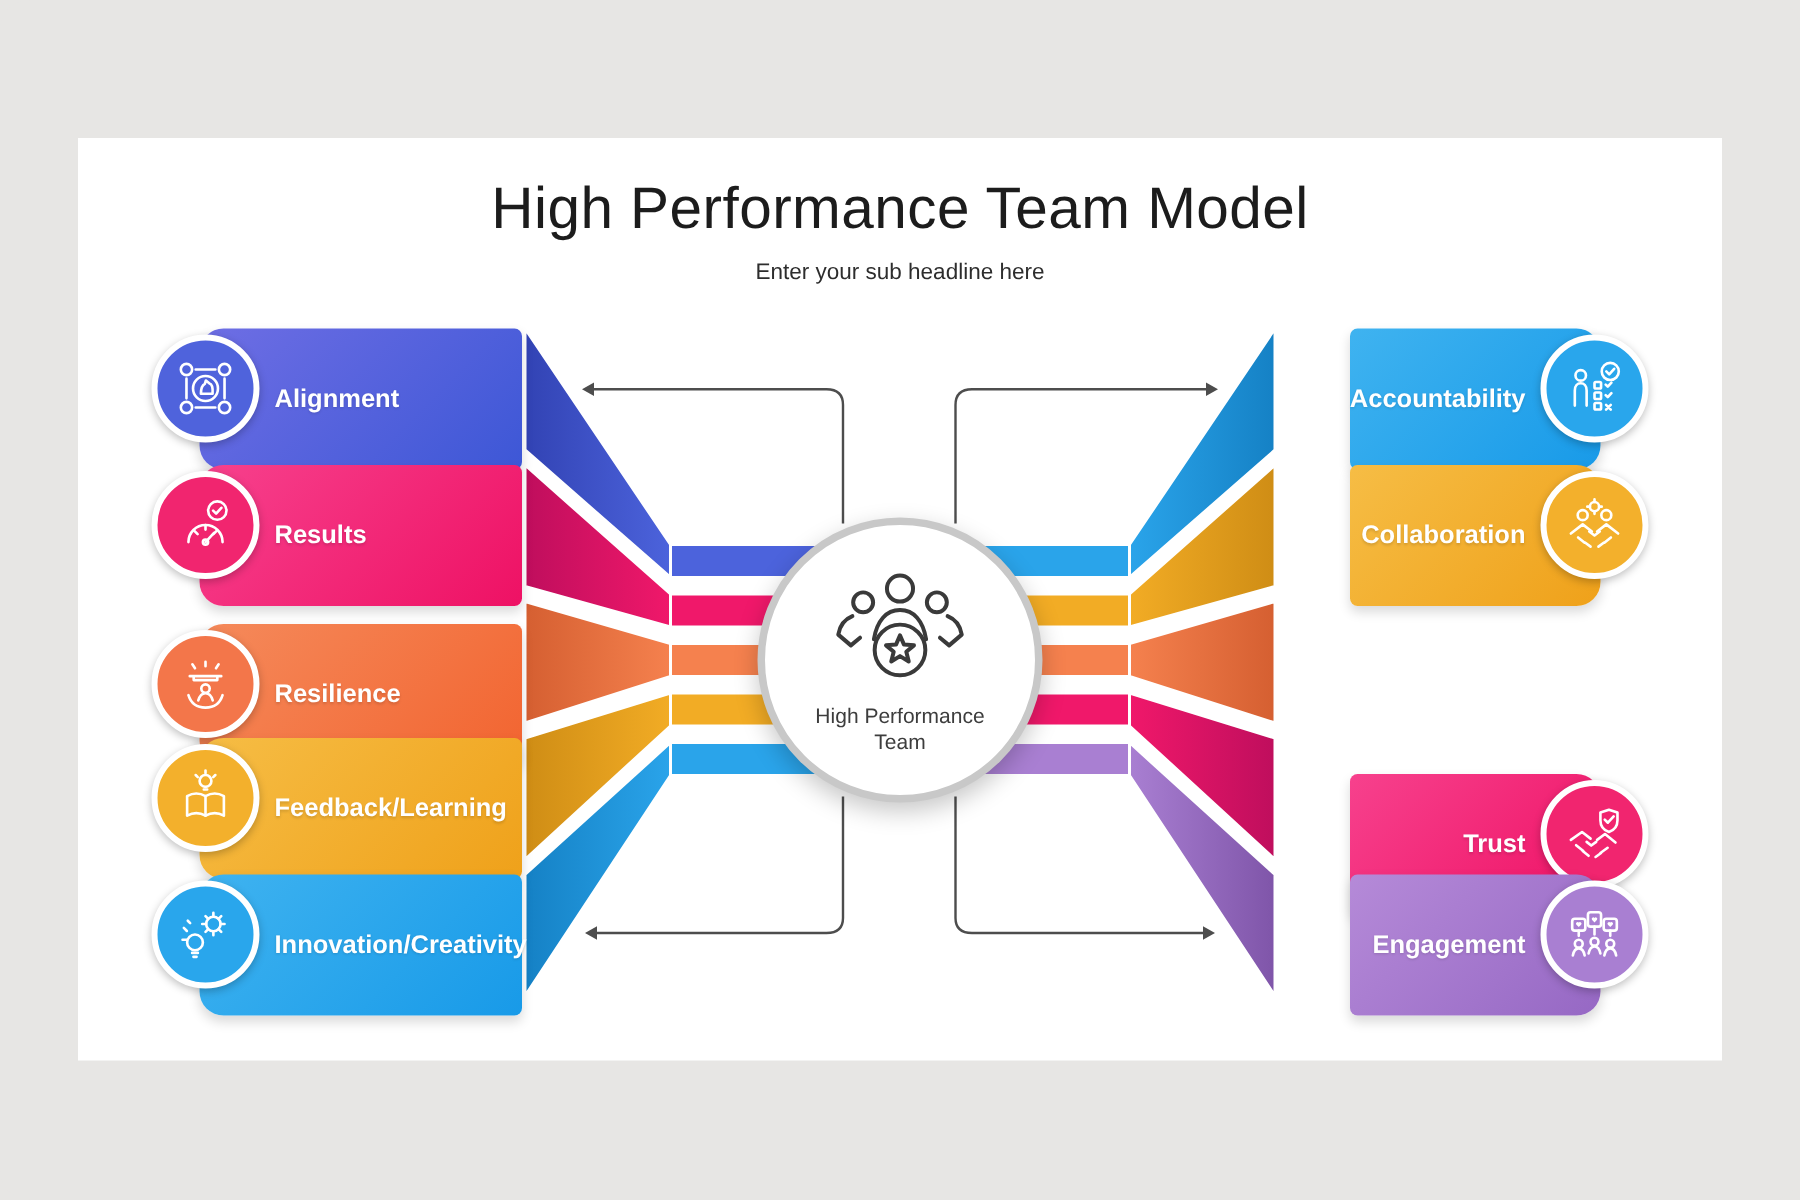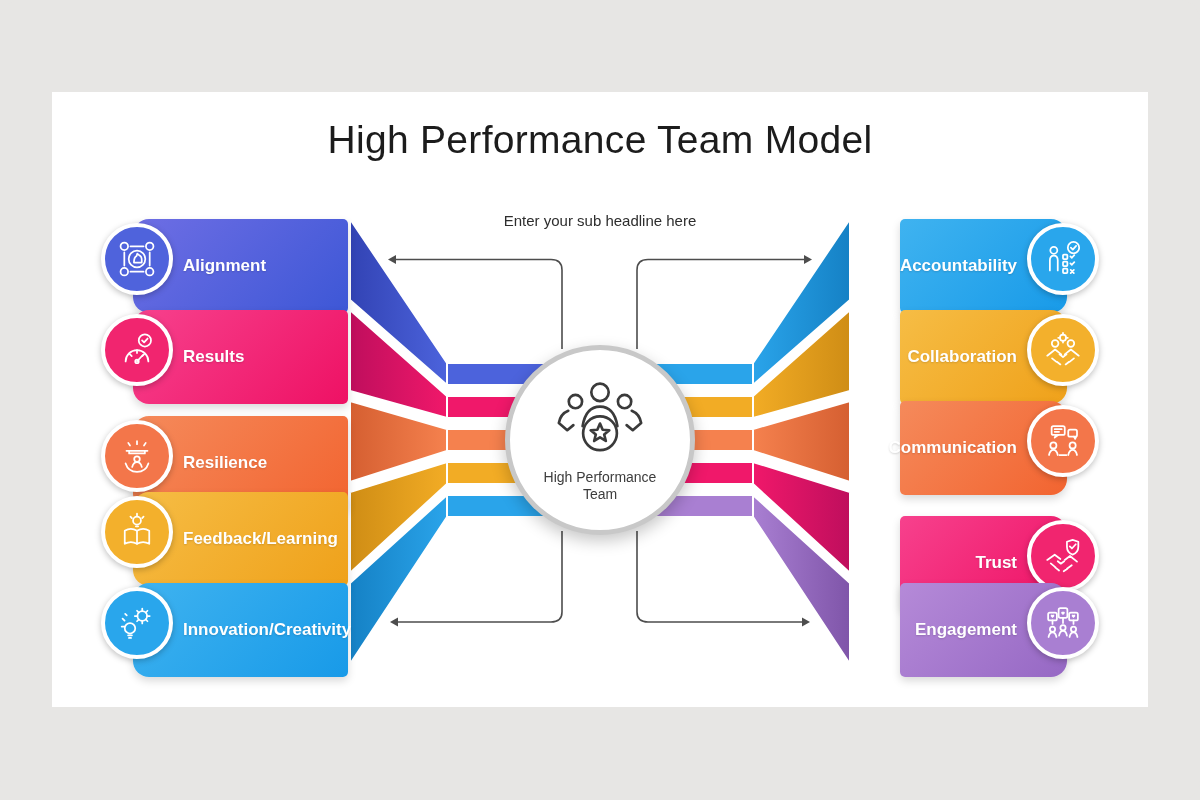--- a/index.html
+++ b/index.html
@@ -2,21 +2,21 @@
 <html><head>
 <meta charset="utf-8">
 <style>
   html,body{margin:0;padding:0;width:1200px;height:800px;overflow:hidden;
     font-family:"Liberation Sans","DejaVu Sans",sans-serif;}
   .stage{position:relative;width:1200px;height:800px;background:#e7e6e4;border-radius:20px;}
   .slide{position:absolute;left:52px;top:92px;width:1096px;height:615px;background:#ffffff;}
   .title{position:absolute;left:0;top:118px;width:1200px;text-align:center;
     font-size:39px;font-weight:500;color:#1c1c1c;letter-spacing:.3px;}
   .subtitle{position:absolute;left:0;top:173px;width:1200px;text-align:center;
-    font-size:15px;font-weight:400;color:#2d2d2d;margin-top:39px;}
+    font-size:15px;font-weight:400;color:#2d2d2d;}
   svg.overlay{position:absolute;left:0;top:0;z-index:1;}
   .row{position:absolute;width:215px;height:94px;z-index:2;}
   .row .bar{position:absolute;inset:0;box-shadow:0 4px 8px rgba(0,0,0,.15);}
   .row.left .bar{border-radius:16px 5px 5px 16px;}
   .row.right .bar{border-radius:5px 16px 16px 5px;margin-left:48px;}
   .row .label{position:absolute;top:0;bottom:0;left:0;right:0;display:flex;align-items:center;
     color:#fff;font-size:17px;font-weight:bold;text-shadow:0 1px 2px rgba(0,0,0,.15);}
   .row.left .label{padding-left:50px;justify-content:flex-start;}
   .row.right .label{padding-right:50px;justify-content:flex-end;}
   .badge{position:absolute;top:4px;width:64px;height:64px;border-radius:50%;
@@ -234,39 +234,20 @@
         <path d="M24 4.5v2M24 13.5v2M18.5 10h2M27.5 10h2"></path>
         <circle cx="15" cy="16.5" r="3.8"></circle>
           <circle cx="33" cy="16.5" r="3.8"></circle>
         <path d="M6 30.5l9-7 7 5.5M42 30.5l-9-7-7 5.5"></path>
         <path d="M20 29l4 3 4-3"></path>
         <path d="M11.5 33.5l5 4M36.5 33.5l-5 4M17 37.5l4 3M31 37.5l-4 3"></path>
       </svg>
     </div>
   </div>
 
-  <div class="row right" style="left:852px;top:401px">
-    <div class="bar" style="background: linear-gradient(135deg, rgb(245, 138, 91), rgb(242, 100, 48));">
-      <span class="label">Communication</span>
-    </div>
-    <div class="badge" style="background: rgb(243, 118, 74);">
-      <svg viewBox="0 0 48 48" class="icon-stroke">
-        <rect x="11" y="7" width="15" height="10" rx="2"></rect>
-        <path d="M14.5 10.5h8M14.5 13.5h5"></path>
-        <path d="M16 17l-1.5 3.2 4.2-3.2"></path>
-        <rect x="30" y="11" width="10" height="8" rx="2"></rect>
-        <path d="M36.5 19l1.4 2.6 1-2.6"></path>
-        <circle cx="13" cy="29" r="3.5"></circle>
-          <path d="M8 40c.8-4 2.6-6 5-6s4.2 2 5 6"></path>
-        <circle cx="35" cy="29" r="3.5"></circle>
-          <path d="M30 40c.8-4 2.6-6 5-6s4.2 2 5 6"></path>
-        <path d="M20 40h8"></path>
-      </svg>
-    </div>
-  </div>
 
   <div class="row right" style="left:852px;top:516px">
     <div class="bar" style="background: linear-gradient(135deg, rgb(247, 65, 141), rgb(238, 17, 100));">
       <span class="label">Trust</span>
     </div>
     <div class="badge" style="background: rgb(241, 37, 111);">
       <svg viewBox="0 0 48 48" class="icon-stroke">
         <path d="M35 5.5l6.5 2.2v5.8c0 4.8-2.6 7.6-6.5 9-3.9-1.4-6.5-4.2-6.5-9V7.7z"></path>
         <path d="M31.8 13l2.4 2.4 4.4-4.8"></path>
         <path d="M6 28.5l8.5-6 6.5 5M40 30.5l-8-6.5-6 4.5"></path>

